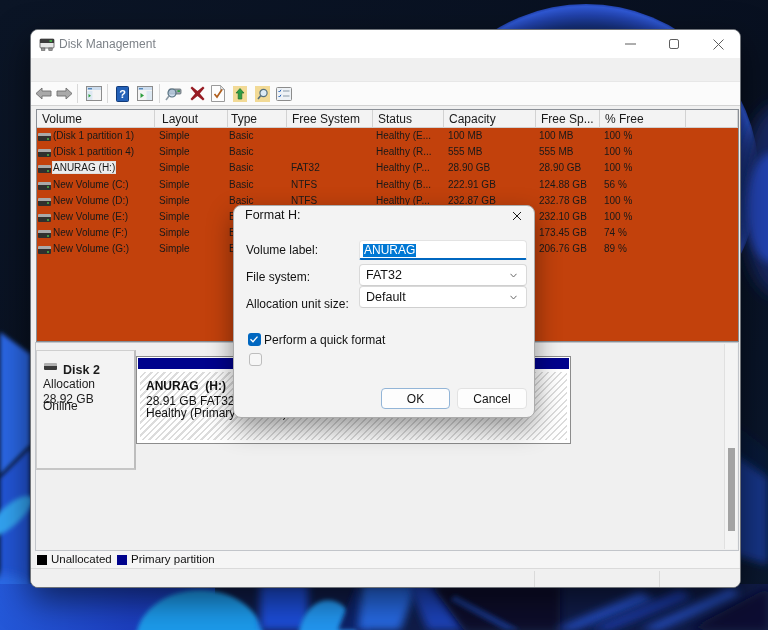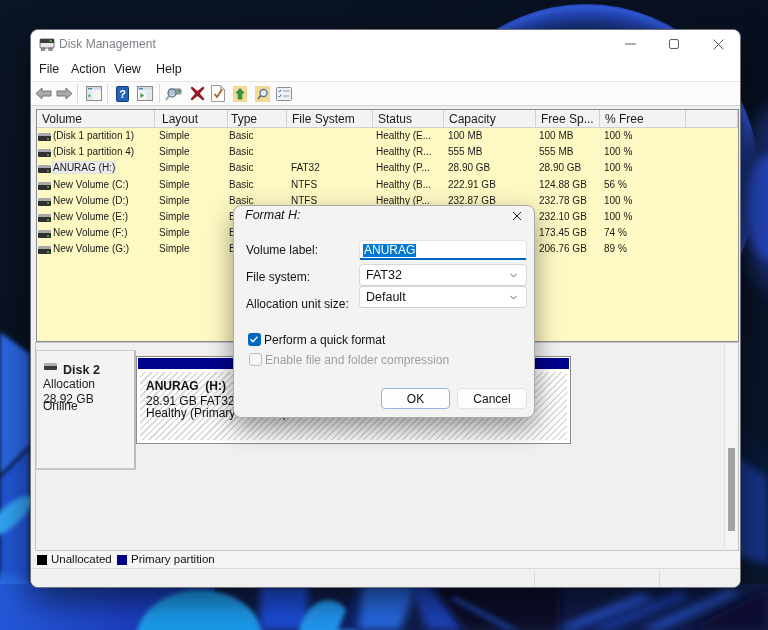--- a/index.html
+++ b/index.html
@@ -12,21 +12,21 @@
   .titlebar { position:absolute; left:0; top:0; width:100%; height:28px; background:#ffffff; }
   .title-txt { position:absolute; left:28px; top:7px; font-size:12px; color:#7d8288; }
   .menubar { position:absolute; left:0; top:28px; width:100%; height:23px; background:#ffffff; }
   .menubar span { position:absolute; top:4px; font-size:12.5px; color:#1a1a1a; }
   .toolbar { position:absolute; left:0; top:51px; width:100%; height:25px; background:#fbfbfb; border-top:1px solid #e7e7e7; border-bottom:1px solid #d2d2d2; }
   .tsep { position:absolute; top:54px; width:1px; height:19px; background:#d9d9d9; }
   .ticon { position:absolute; }
   
   .cap { position:absolute; top:0; height:28px; width:44px; }
   
-  .listv { position:absolute; left:5px; top:79px; width:703px; height:233px; background:#fef9c3; border:1px solid #8a8f96; border-bottom:1px solid #878d93; }
+  .listv { position:absolute; left:5px; top:79px; width:703px; height:233px; background:#c2410c; border:1px solid #8a8f96; border-bottom:1px solid #878d93; }
   .hdr { position:absolute; left:0; top:0; width:100%; height:18px; background:#f3f3f3; border-bottom:1px solid #d0d0d0; }
   .hcell { position:absolute; top:0; height:18px; border-right:1px solid #d2d2d2; font-size:12px; color:#1a1a1a; padding:2px 0 0 5px; }
   .row { position:absolute; left:0; width:100%; height:16.2px; font-size:10px; color:#191919; }
   .cell { position:absolute; top:1px; white-space:nowrap; }
   .vicon { position:absolute; left:1px; top:4px; width:13px; height:8px; border-radius:1px;
            background:linear-gradient(#a9a9a9 0 37%, #30302e 37% 100%); }
   .vicon:after { content:""; position:absolute; right:2px; top:4.5px; width:2.5px; height:2px; background:#43923f; }
   
   .gpane { position:absolute; left:4px; top:312px; width:704px; height:209px; background:#f0f0f0; border:1px solid #c2c5ca; }
   .diskbox { position:absolute; left:0px; top:7px; width:100px; height:120px; background:#f3f3f3;
@@ -40,21 +40,21 @@
   .sthumb { position:absolute; left:2.5px; width:7px; background:#a3a3a3; }
   
   .legend { position:absolute; left:5px; top:521px; width:703px; height:17px; background:#f5f5f5; font-size:11.5px; color:#111; }
   .lsq { position:absolute; top:4px; width:10px; height:10px; }
   .status { position:absolute; left:0px; top:538px; width:711px; height:20px; background:#f0f0f0; border-top:1px solid #dadada; }
   .ssep { position:absolute; top:2px; width:1px; height:16px; background:#dadada; }
   
   .dlg { position:absolute; left:233px; top:205px; width:302px; height:213px; background:#f3f3f3;
          border:1px solid #ababab; border-radius:8px; box-shadow:0 10px 26px rgba(0,0,0,0.42);
          font-size:12px; color:#121212; z-index:5; }
-  .dlg .dtitle { position:absolute; left:11px; top:2px; font-size:12.5px;font-style:italic; }
+  .dlg .dtitle { position:absolute; left:11px; top:2px; font-size:12.5px; }
   .dlg .dx { position:absolute; right:8px; top:1px; width:18px; height:18px; }
   .lbl { position:absolute; left:12px; white-space:nowrap; }
   .inp { position:absolute; left:125px; top:34px; width:168px; height:20px; background:#ffffff;
          border:1px solid #e3e3e3; border-bottom:2px solid #0067c0; border-radius:4px 4px 2px 2px; }
   .sel { position:absolute; left:3px; top:2.5px; height:13px; background:#0078d4; color:#ffffff; font-size:12px; padding:0 1px; line-height:13px; }
   .cmb { position:absolute; left:125px; height:22px; width:168px; background:#ffffff; border:1px solid #d9d9d9; border-bottom-color:#cfcfcf; border-radius:4px; }
   .cmb span { position:absolute; left:6px; top:3px; font-size:12.5px; }
   .chev { position:absolute; right:9px; top:8px; width:7px; height:5px; }
   .cb { position:absolute; width:12.5px; height:12.5px; border-radius:3px; }
   .btn { position:absolute; height:21px; border-radius:4px; font-size:12px; text-align:center; padding-top:3px; }
@@ -135,26 +135,20 @@
   <svg class="cap" style="left:577px" viewBox="0 0 44 28">
       <line x1="17" y1="14" x2="28" y2="14" stroke="#5c5c5c" stroke-width="1"></line>
     </svg>
   <svg class="cap" style="left:621px" viewBox="0 0 44 28">
       <rect x="17.5" y="9.5" width="9" height="9" rx="1.6" fill="none" stroke="#5c5c5c" stroke-width="1"></rect>
     </svg>
   <svg class="cap" style="left:665px" viewBox="0 0 44 28">
       <path d="M17.5 9.5 L27.5 19.5 M27.5 9.5 L17.5 19.5" stroke="#5c5c5c" stroke-width="1"></path>
     </svg>
 
-  <div class="menubar">
-    <span style="left:8px">File</span>
-    <span style="left:40px">Action</span>
-    <span style="left:83px">View</span>
-    <span style="left:125px">Help</span>
-  </div>
 
   <div class="toolbar"></div>
   <div class="tsep" style="left:46px"></div>
   <div class="tsep" style="left:76px"></div>
   <div class="tsep" style="left:128px"></div>
 
   <svg class="ticon" style="left:4px;top:57px" width="17" height="13" viewBox="0 0 17 13">
     <path d="M7 1 L7 4 L16 4 L16 9 L7 9 L7 12 L1 6.5 Z" fill="#a9a9a9" stroke="#6e6e6e" stroke-width="0.9"></path>
   </svg>
   <svg class="ticon" style="left:25px;top:57px" width="17" height="13" viewBox="0 0 17 13">
@@ -216,21 +210,21 @@
     <path d="M2.5 9 L3.5 10 L5 7.8" fill="none" stroke="#2461b8" stroke-width="1"></path>
     <rect x="7" y="3.4" width="6.5" height="1.2" fill="#9aa8b4"></rect>
     <rect x="7" y="8.4" width="6.5" height="1.2" fill="#9aa8b4"></rect>
   </svg>
 
   <div class="listv">
     <div class="hdr">
       <div class="hcell" style="left:0;width:118px">Volume</div>
       <div class="hcell" style="left:120px;width:71px">Layout</div>
       <div class="hcell" style="left:189px;width:61px">Type</div>
-      <div class="hcell" style="left:250px;width:86px">File System</div>
+      <div class="hcell" style="left:250px;width:86px">Free System</div>
       <div class="hcell" style="left:336px;width:71px">Status</div>
       <div class="hcell" style="left:407px;width:92px">Capacity</div>
       <div class="hcell" style="left:499px;width:64px">Free Sp...</div>
       <div class="hcell" style="left:563px;width:86px">% Free</div>
       <div class="hcell" style="left:649px;width:52px"></div>
     </div>
     <div class="row" style="top:19px">
         <div class="vicon"></div>
       <span class="cell" style="left:16px">(Disk 1 partition 1)</span>
         <span class="cell" style="left:122px">Simple</span>
@@ -378,17 +372,16 @@
   </div>
 
   <div class="cb" style="left:14px;top:127px;background:#0067c0">
     <svg width="12" height="12" viewBox="0 0 12 12">
         <path d="M2.5 6.2 L5 8.7 L9.5 3.6" fill="none" stroke="#fff" stroke-width="1.3"></path>
       </svg>
   </div>
   <div class="lbl" style="left:30px;top:127px">Perform a quick format</div>
 
   <div class="cb" style="left:15px;top:147px;background:#f6f6f6;border:1px solid #bdbdbd"></div>
-  <div class="lbl" style="left:31px;top:147px;color:#9f9f9f">Enable file and folder compression</div>
 
   <div class="btn" style="left:147px;top:182px;width:69px;background:#fdfdfd;border:1px solid #93b5d7">OK</div>
   <div class="btn" style="left:223px;top:182px;width:70px;background:#fdfdfd;border:1px solid #e2e2e2">Cancel</div>
 </div>
 
 </body></html>

